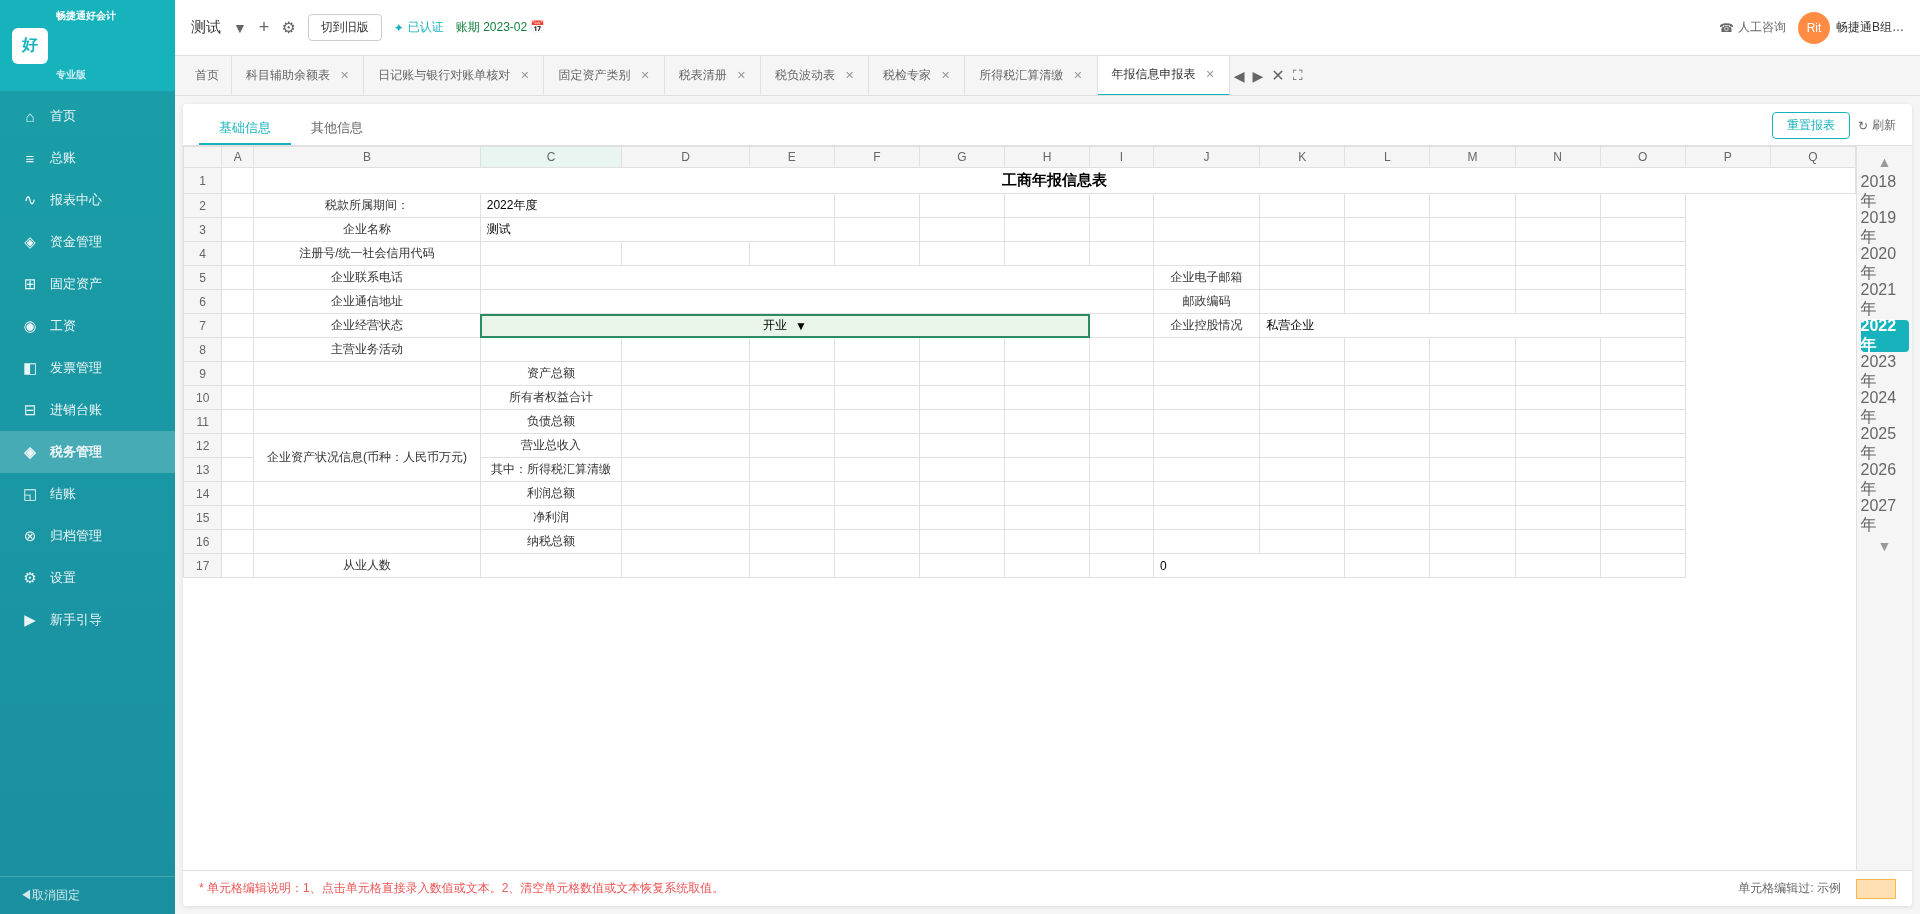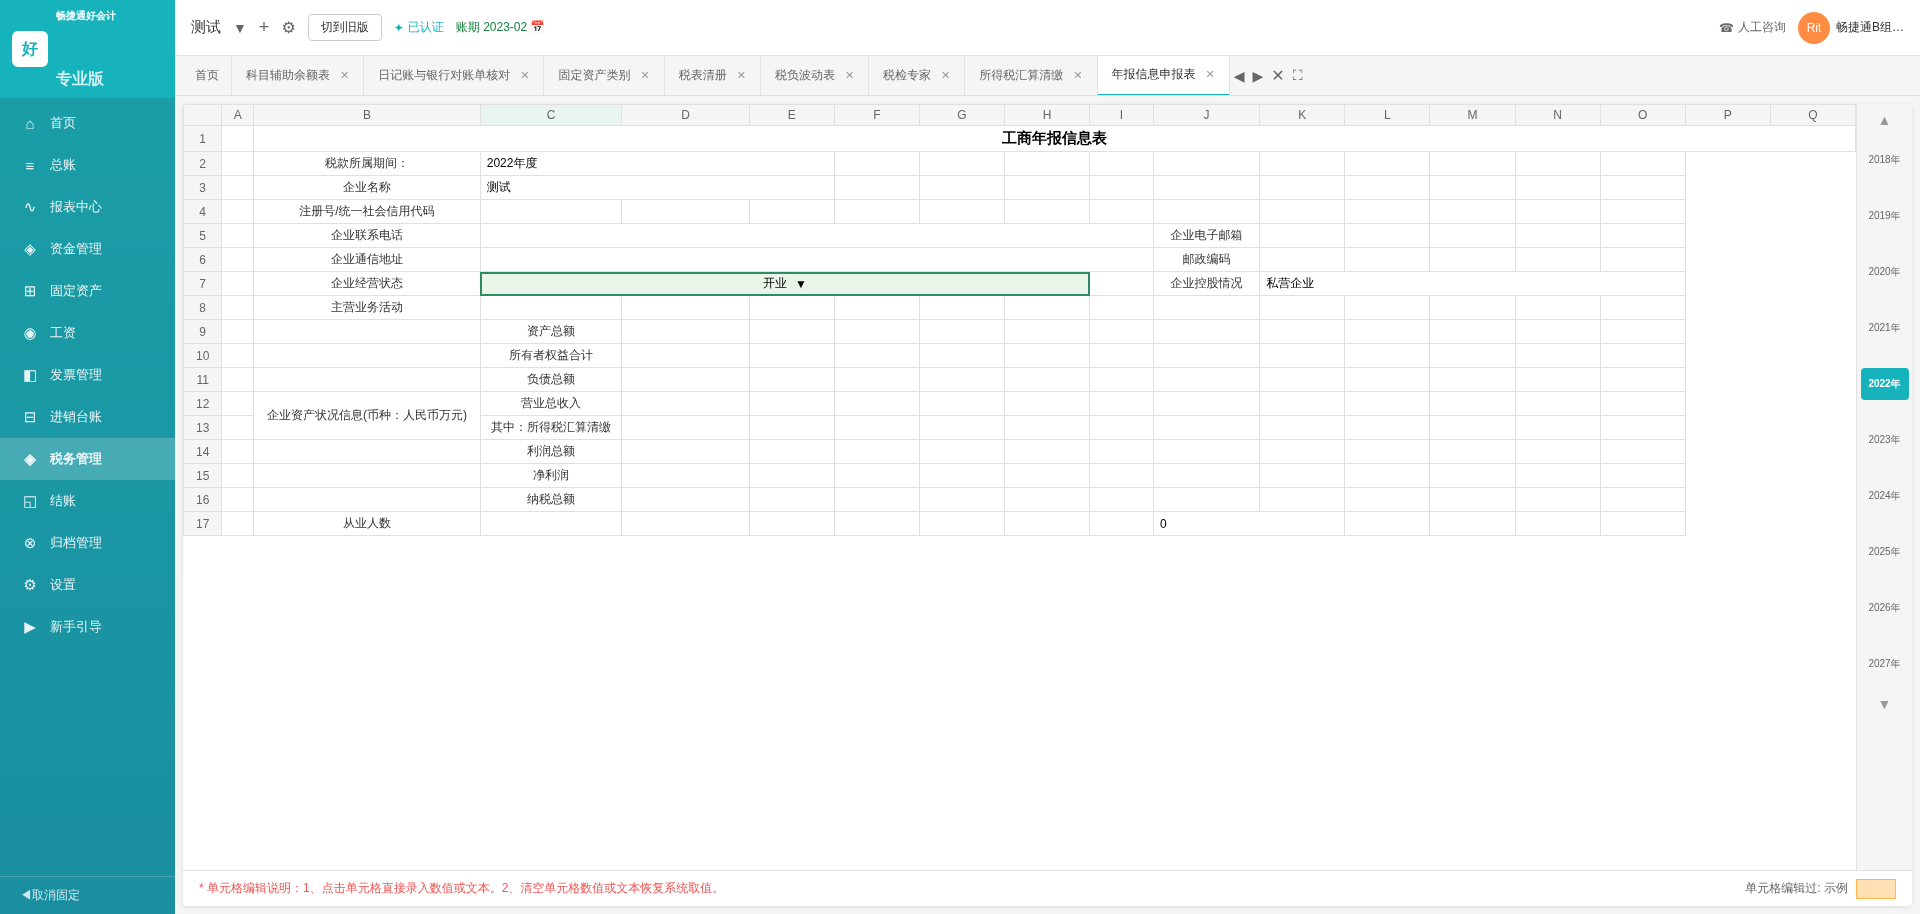--- a/index.html
+++ b/index.html
@@ -29,21 +29,21 @@
       width: 36px; height: 36px;
       background: white;
       border-radius: 6px;
       display: flex; align-items: center; justify-content: center;
       color: #17b3bd;
       font-size: 16px;
       font-weight: bold;
     }
     .sidebar-logo-text { line-height: 1.2; }
     .sidebar-logo-text .main { font-size: 10px; }
-    .sidebar-logo-text .sub { font-size: 16px; color: rgba(255,255,255,0.8); margin-top: 47px; }
+    .sidebar-logo-text .sub { font-size: 10px; color: rgba(255,255,255,0.8); margin-top: 47px; }
     .sidebar-nav { flex: 1; overflow-y: auto; padding: 4px 0; }
     .sidebar-nav::-webkit-scrollbar { width: 4px; }
     .sidebar-nav-item {
       display: flex; align-items: center; gap: 10px;
       padding: 12px 20px;
       color: rgba(255,255,255,0.9);
       cursor: pointer;
       font-size: 13px;
       transition: background 0.2s;
     }
@@ -228,39 +228,39 @@
       display: flex; flex-direction: column;
       align-items: center;
       padding: 4px 0;
       overflow-y: auto;
       flex-shrink: 0;
     }
     .year-panel-nav { color: #999; cursor: pointer; font-size: 14px; padding: 4px; }
     .year-item {
       width: 48px; height: 32px;
       display: flex; align-items: center; justify-content: center;
-      font-size: 10px; color: #666; cursor: pointer;
-      border-radius: 4px; margin: 12px;
+      font-size: 16px; color: #666; cursor: pointer;
+      border-radius: 4px; margin: 2px;
     }
     .year-item.active { background: #17b3bd; color: white; font-weight: bold; }
 
     
     .status-bar {
       height: 36px;
       background: white;
       border-top: 1px solid #e0e0e0;
       display: flex; align-items: center;
       padding: 0 16px;
       font-size: 12px;
       color: #e55;
       gap: 8px;
       flex-shrink: 0;
     }
     .status-bar .hint { color: #e55; }
-    .status-bar .edit-hint { margin-left: auto; color: #666; display: flex; align-items: center; gap: 8px; }
+    .status-bar .edit-hint { margin-left: auto; color: #666; display: flex; align-items: center; gap: 15px; }
     .example-cell { width: 40px; height: 20px; background: #ffe0b2; border: 1px solid #ffb74d; display: inline-block; }
   </style>
 </head>
 <body>
 
 <div class="sidebar">
   <div class="sidebar-logo">
     <div class="sidebar-logo-icon">好</div>
     <div class="sidebar-logo-text">
       <div class="main">畅捷通好会计</div>
@@ -388,20 +388,34 @@
         <span class="tab-close">✕</span>
       </div>
       <button class="tab-nav-btn">◀</button>
       <button class="tab-nav-btn">▶</button>
       <button class="tab-close-all-btn">✕</button>
       <button class="tab-expand-btn">⛶</button>
     </div>
 
   <div class="content-area">
     <div class="spreadsheet-wrapper">
+      <div class="sub-tabbar">
+        <div class="sub-tabs">
+
+        <div class="sub-tab active">基础信息</div>
+            <div class="sub-tab">其他信息</div>
+          </div>
+        <div class="sub-tab-actions">
+          <button class="reset-btn">重置报表</button>
+          <button class="refresh-btn">
+            <span>↻</span>
+            <span>刷新</span>
+          </button>
+        </div>
+      </div>
 
       <div class="spreadsheet-container">
         <div class="sheet-main">
           <table class="spreadsheet">
             <thead>
               <tr id="col-header-row">
                   <th style="width: 36px; min-width: 36px;"></th>
                   <th style="width: 30px; min-width: 30px;">A</th>
                   <th style="width: 120px; min-width: 120px;">B</th>
                   <th class="col-header-c" style="width: 110px; min-width: 110px;">C</th>

